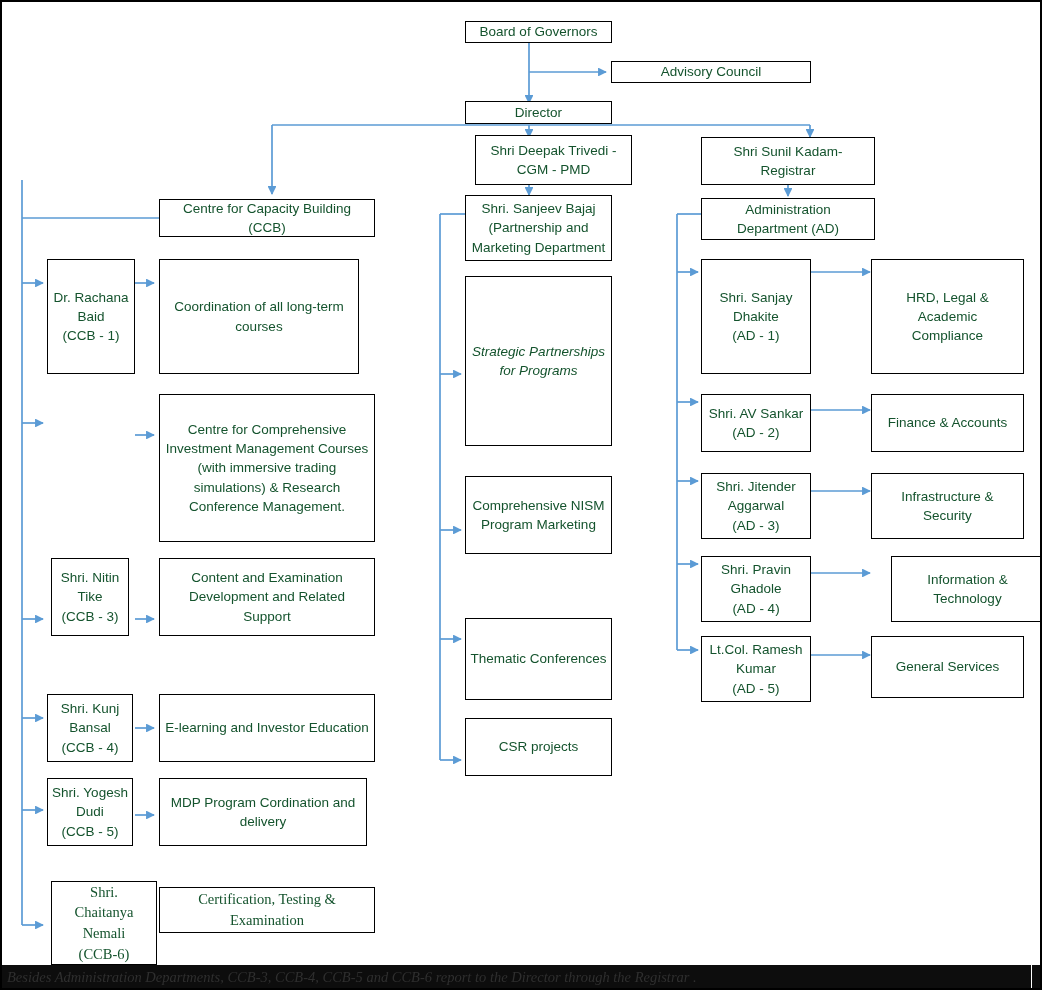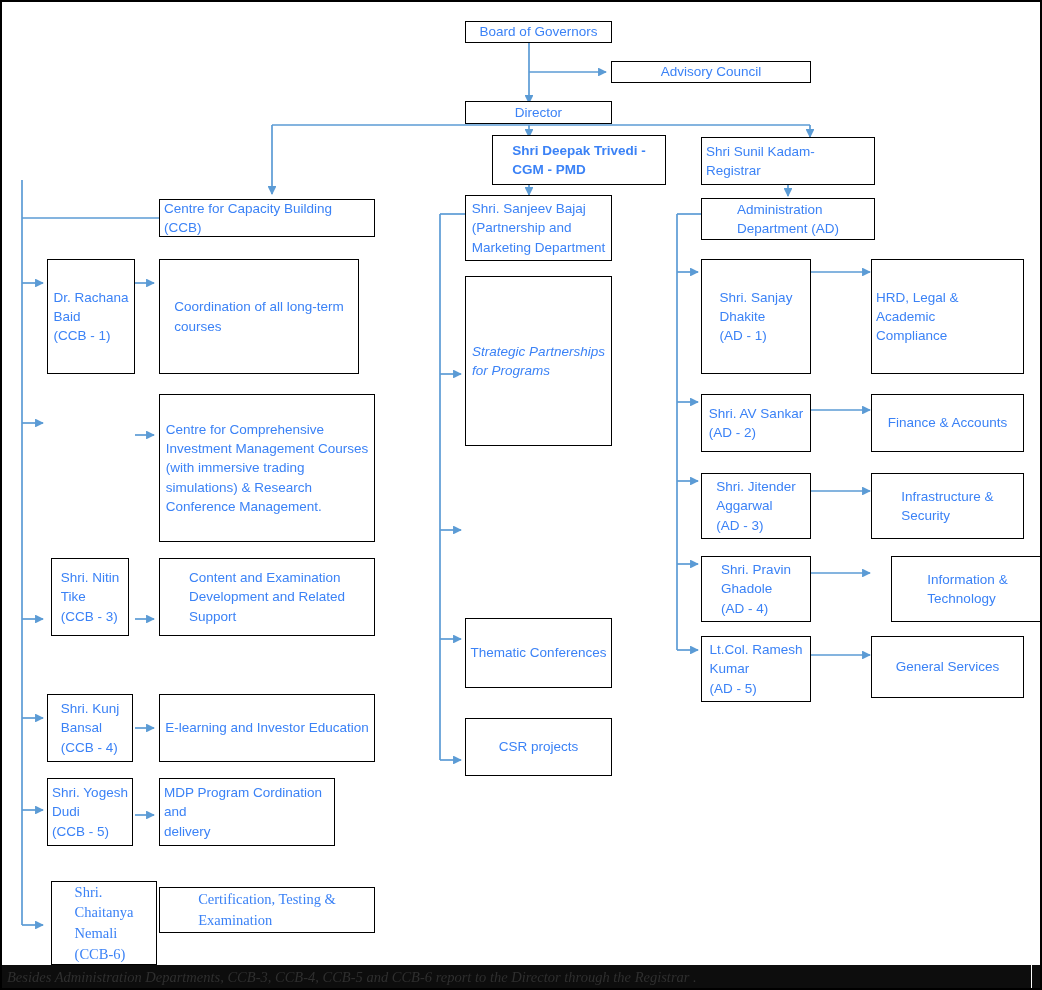--- a/index.html
+++ b/index.html
@@ -26,24 +26,24 @@
   }
   
   .box{
     position:absolute;
     box-sizing:border-box;
     border:1.6px solid #000000;
     background:#ffffff;
     display:flex;
     align-items:center;
     justify-content:center;
-    text-align:left;
+    text-align:center;
     line-height:1.42;
     font-size:13.5px;
-    color:#3b82f6;
+    color:#14532d;
     padding:2px 4px;
     z-index:3;
     white-space:pre-line;
   }
   .box.serif{
     font-family:"Liberation Serif", serif;
     font-size:14.5px;
   }
 
   
@@ -142,21 +142,21 @@
       <path d="M 808 653 L 868 653" marker-end="url(#ah)"></path>
     </g>
   </svg>
 
   <div class="box" style="left:463px; top:19px; width:147px; height:22px;">Board of Governors</div>
 
   <div class="box" style="left:609px; top:59px; width:200px; height:22px;">Advisory Council</div>
 
   <div class="box" style="left:463px; top:99px; width:147px; height:23px;">Director</div>
 
-  <div class="box" style="left:490px; top:133px; width:174px; height:50px;font-weight:bold;">Shri Deepak Trivedi -
+  <div class="box" style="left:473px; top:133px; width:157px; height:50px;">Shri Deepak Trivedi -
 CGM - PMD</div>
 
   <div class="box" style="left:699px; top:135px; width:174px; height:48px;">Shri Sunil Kadam- Registrar</div>
 
   <div class="box" style="left:157px; top:197px; width:216px; height:38px;">Centre for Capacity Building (CCB)</div>
 
   <div class="box" style="left:463px; top:193px; width:147px; height:66px;">Shri. Sanjeev Bajaj
 (Partnership and
 Marketing Department</div>
 
@@ -194,28 +194,30 @@
 courses</div>
   <div class="box" style="left:157px; top:392px; width:216px; height:148px;">Centre for Comprehensive
 Investment Management Courses
 (with immersive trading
 simulations) &amp; Research
 Conference Management.</div>
   <div class="box" style="left:157px; top:556px; width:216px; height:78px;">Content and Examination
 Development and Related
 Support</div>
   <div class="box" style="left:157px; top:692px; width:216px; height:68px;">E-learning and Investor Education</div>
-  <div class="box" style="left:157px; top:776px; width:176px; height:68px;">MDP Program Cordination and
+  <div class="box" style="left:157px; top:776px; width:208px; height:68px;">MDP Program Cordination and
 delivery</div>
   <div class="box serif" style="left:157px; top:885px; width:216px; height:46px;">Certification, Testing &amp;
 Examination</div>
 
   <div class="box" style="left:463px; top:274px; width:147px; height:170px;font-style:italic;">Strategic Partnerships
 for Programs</div>
-  <div class="box" style="left:463px; top:616px; width:147px; height:70px;">Thematic Conferences</div>
+  <div class="box" style="left:463px; top:474px; width:147px; height:78px;">Comprehensive NISM
+Program Marketing</div>
+  <div class="box" style="left:463px; top:616px; width:147px; height:82px;">Thematic Conferences</div>
   <div class="box" style="left:463px; top:716px; width:147px; height:58px;">CSR projects</div>
 
   <div class="box" style="left:699px; top:257px; width:110px; height:115px;">
     <span>Shri. Sanjay
 Dhakite
 (AD - 1)</span>
   </div>
   <div class="box" style="left:699px; top:392px; width:110px; height:58px;">
     <span>Shri. AV Sankar
 (AD - 2)</span>

